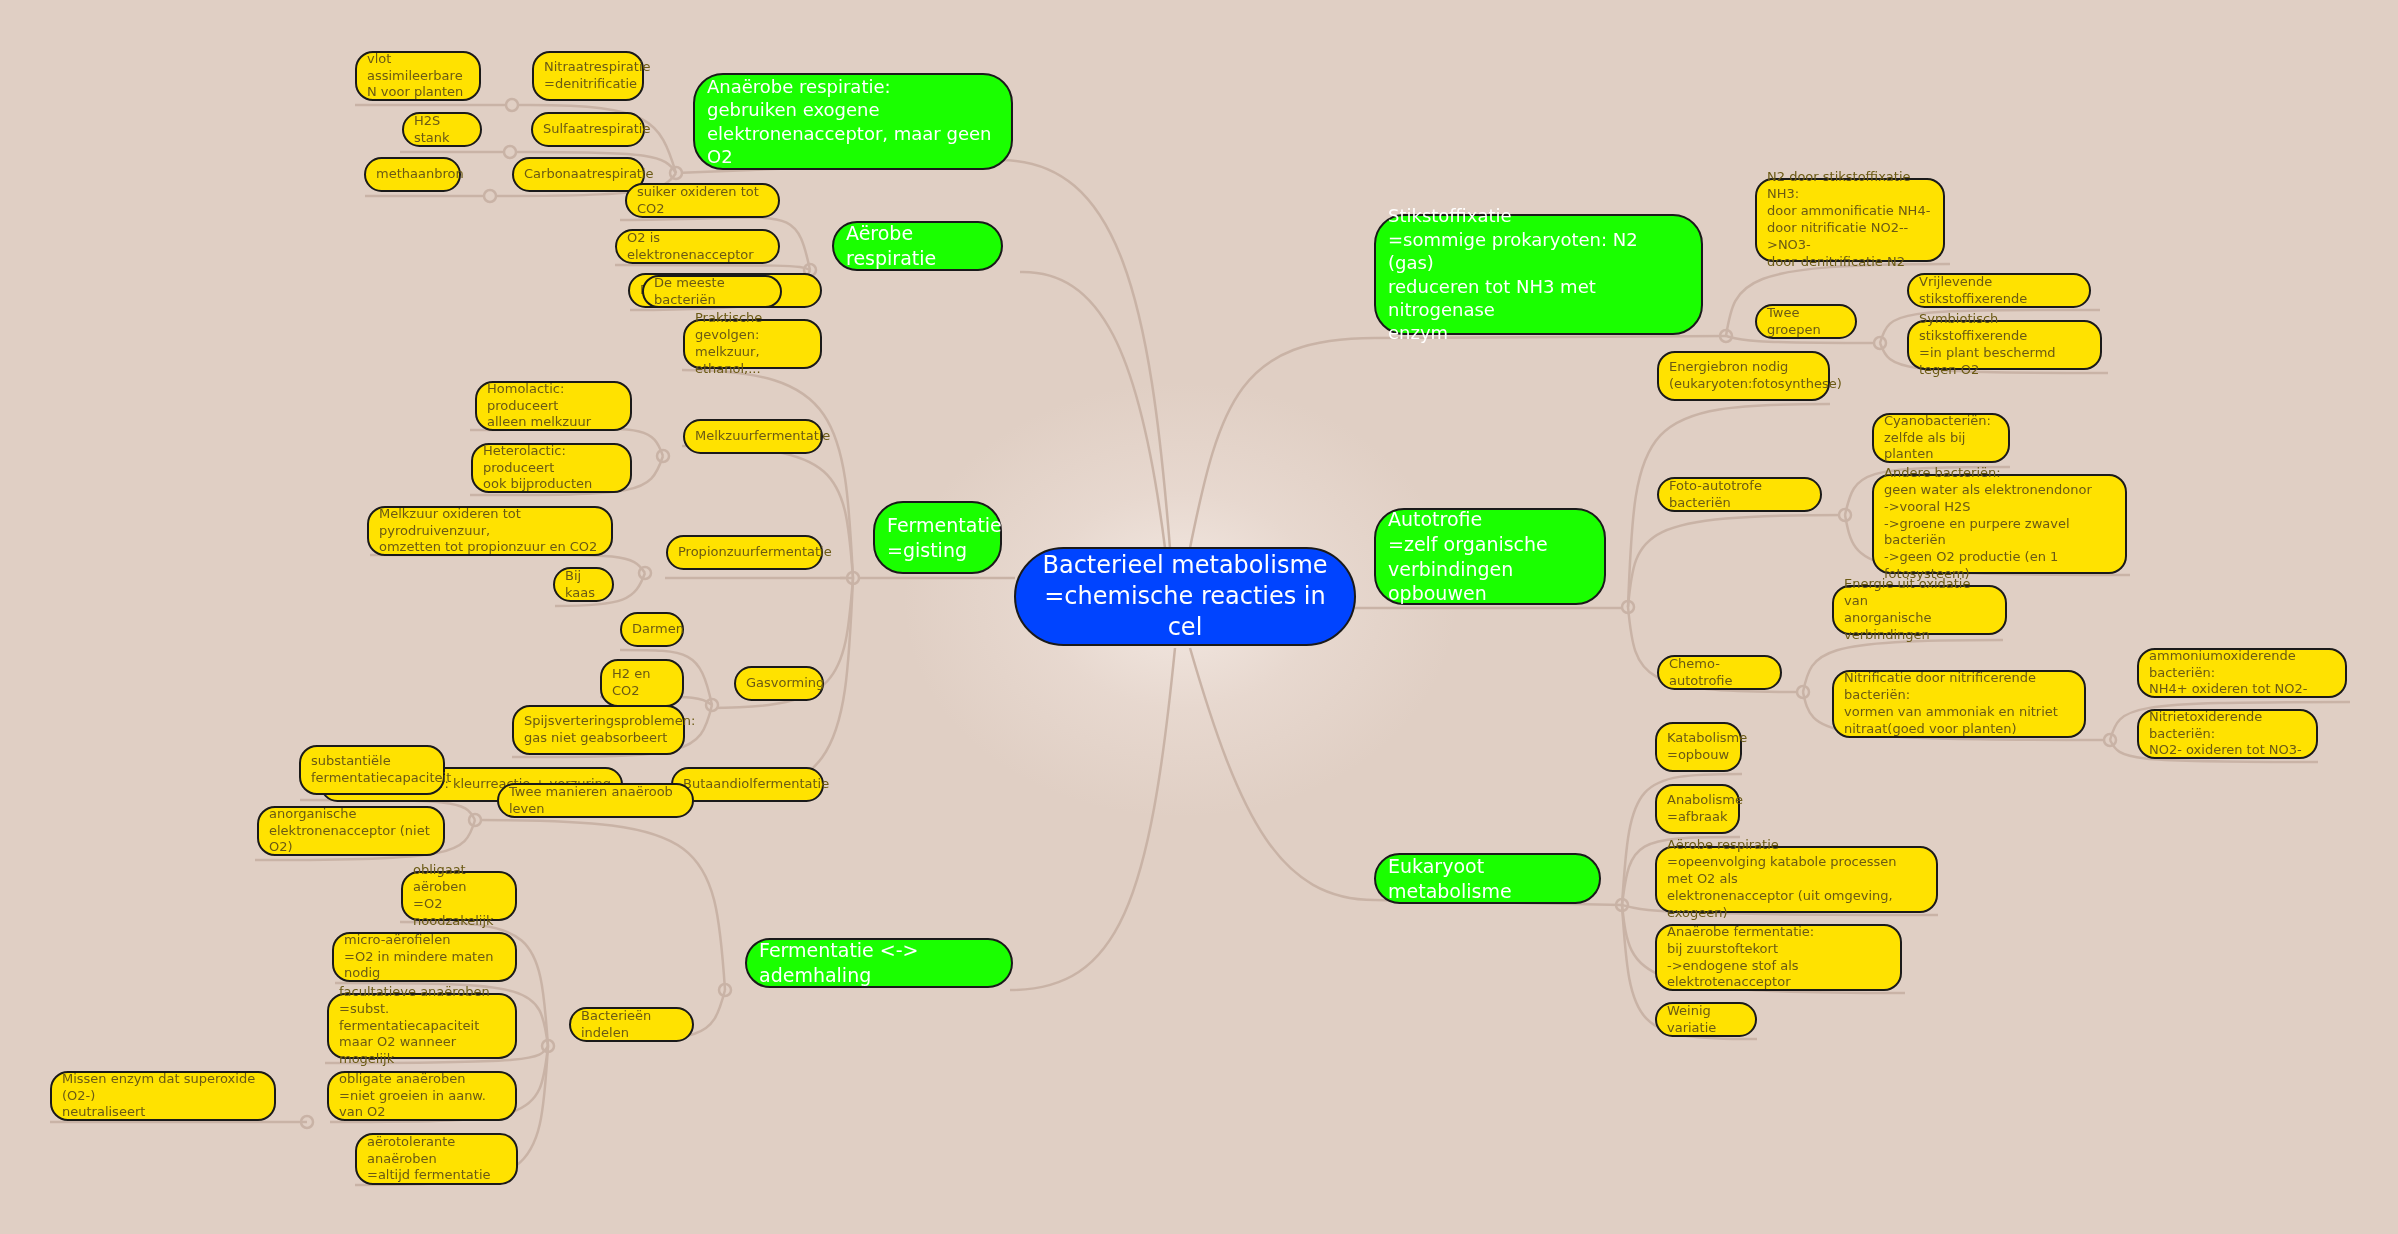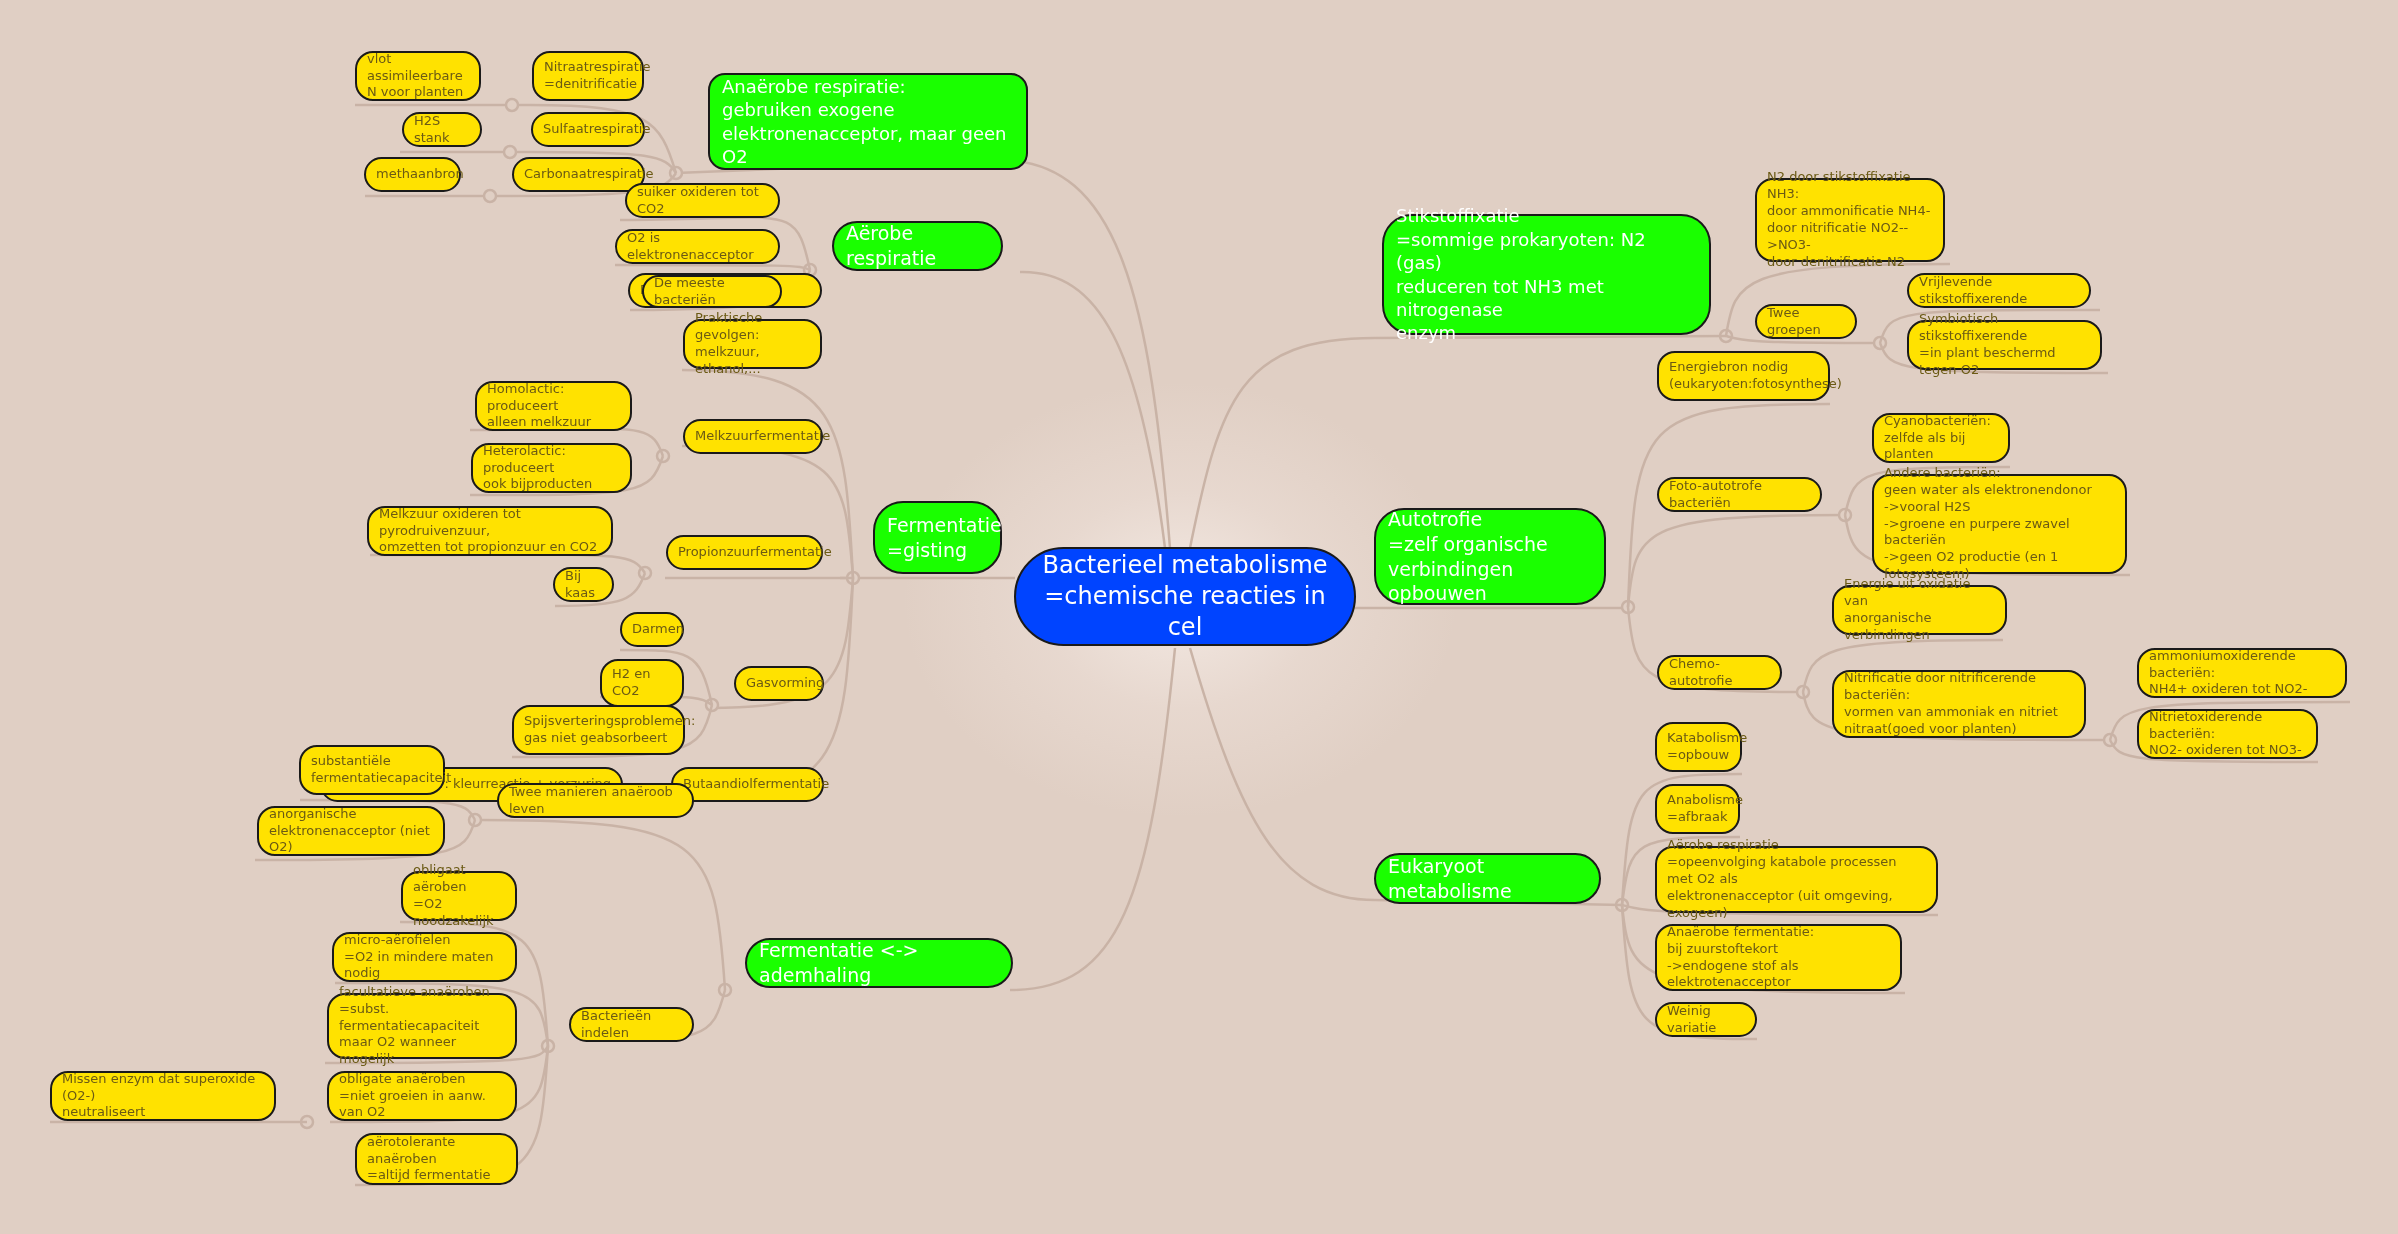--- a/index.html
+++ b/index.html
@@ -116,21 +116,21 @@
   <path d="M1622 905 C1630 780, 1635 774, 1742 774"></path>
   <path d="M1622 905 C1630 840, 1635 837, 1740 837"></path>
   <path d="M1622 905 C1640 910, 1650 915, 1938 915"></path>
   <path d="M1622 905 C1630 980, 1635 993, 1905 993"></path>
   <path d="M1622 905 C1630 1030, 1635 1039, 1757 1039"></path>
 </svg>
 
 <div class="node root" style="left:1014px;top:547px;width:342px;height:99px;">Bacterieel metabolisme
 =chemische reacties in cel</div>
 
-<div class="node branch" style="left:708px;top:73px;width:320px;height:97px;font-size:18px;border-radius:17px;">Anaërobe respiratie:
+<div class="node branch" style="left:693px;top:73px;width:320px;height:97px;font-size:18px;">Anaërobe respiratie:
 gebruiken exogene
 elektronenacceptor, maar geen O2</div>
 <div class="node leaf" style="left:532px;top:51px;width:112px;height:50px;">Nitraatrespiratie
 =denitrificatie</div>
 <div class="node leaf" style="left:355px;top:51px;width:126px;height:50px;">vlot assimileerbare
 N voor planten</div>
 <div class="node leaf" style="left:531px;top:112px;width:114px;height:35px;">Sulfaatrespiratie</div>
 <div class="node leaf" style="left:402px;top:112px;width:80px;height:35px;">H2S stank</div>
 <div class="node leaf" style="left:512px;top:157px;width:133px;height:35px;">Carbonaatrespiratie</div>
 <div class="node leaf" style="left:364px;top:157px;width:97px;height:35px;">methaanbron</div>
@@ -176,21 +176,21 @@
 <div class="node leaf" style="left:327px;top:993px;width:190px;height:66px;">facultatieve anaëroben
 =subst. fermentatiecapaciteit
 maar O2 wanneer mogelijk</div>
 <div class="node leaf" style="left:327px;top:1071px;width:190px;height:50px;">obligate anaëroben
 =niet groeien in aanw. van O2</div>
 <div class="node leaf" style="left:50px;top:1071px;width:226px;height:50px;">Missen enzym dat superoxide (O2-)
 neutraliseert</div>
 <div class="node leaf" style="left:355px;top:1133px;width:163px;height:52px;">aërotolerante anaëroben
 =altijd fermentatie</div>
 
-<div class="node branch" style="left:1374px;top:214px;width:329px;height:121px;font-size:18px;margin-left:8px;">Stikstoffixatie
+<div class="node branch" style="left:1374px;top:214px;width:329px;height:121px;font-size:18px;">Stikstoffixatie
 =sommige prokaryoten: N2 (gas)
 reduceren tot NH3 met nitrogenase
 enzym</div>
 <div class="node leaf" style="left:1755px;top:178px;width:190px;height:84px;">N2 door stikstoffixatie NH3:
 door ammonificatie NH4-
 door nitrificatie NO2--&gt;NO3-
 door denitrificatie N2</div>
 <div class="node leaf" style="left:1755px;top:304px;width:102px;height:35px;">Twee groepen</div>
 <div class="node leaf" style="left:1907px;top:273px;width:184px;height:35px;">Vrijlevende stikstoffixerende</div>
 <div class="node leaf" style="left:1907px;top:320px;width:195px;height:50px;">Symbiotisch stikstoffixerende

